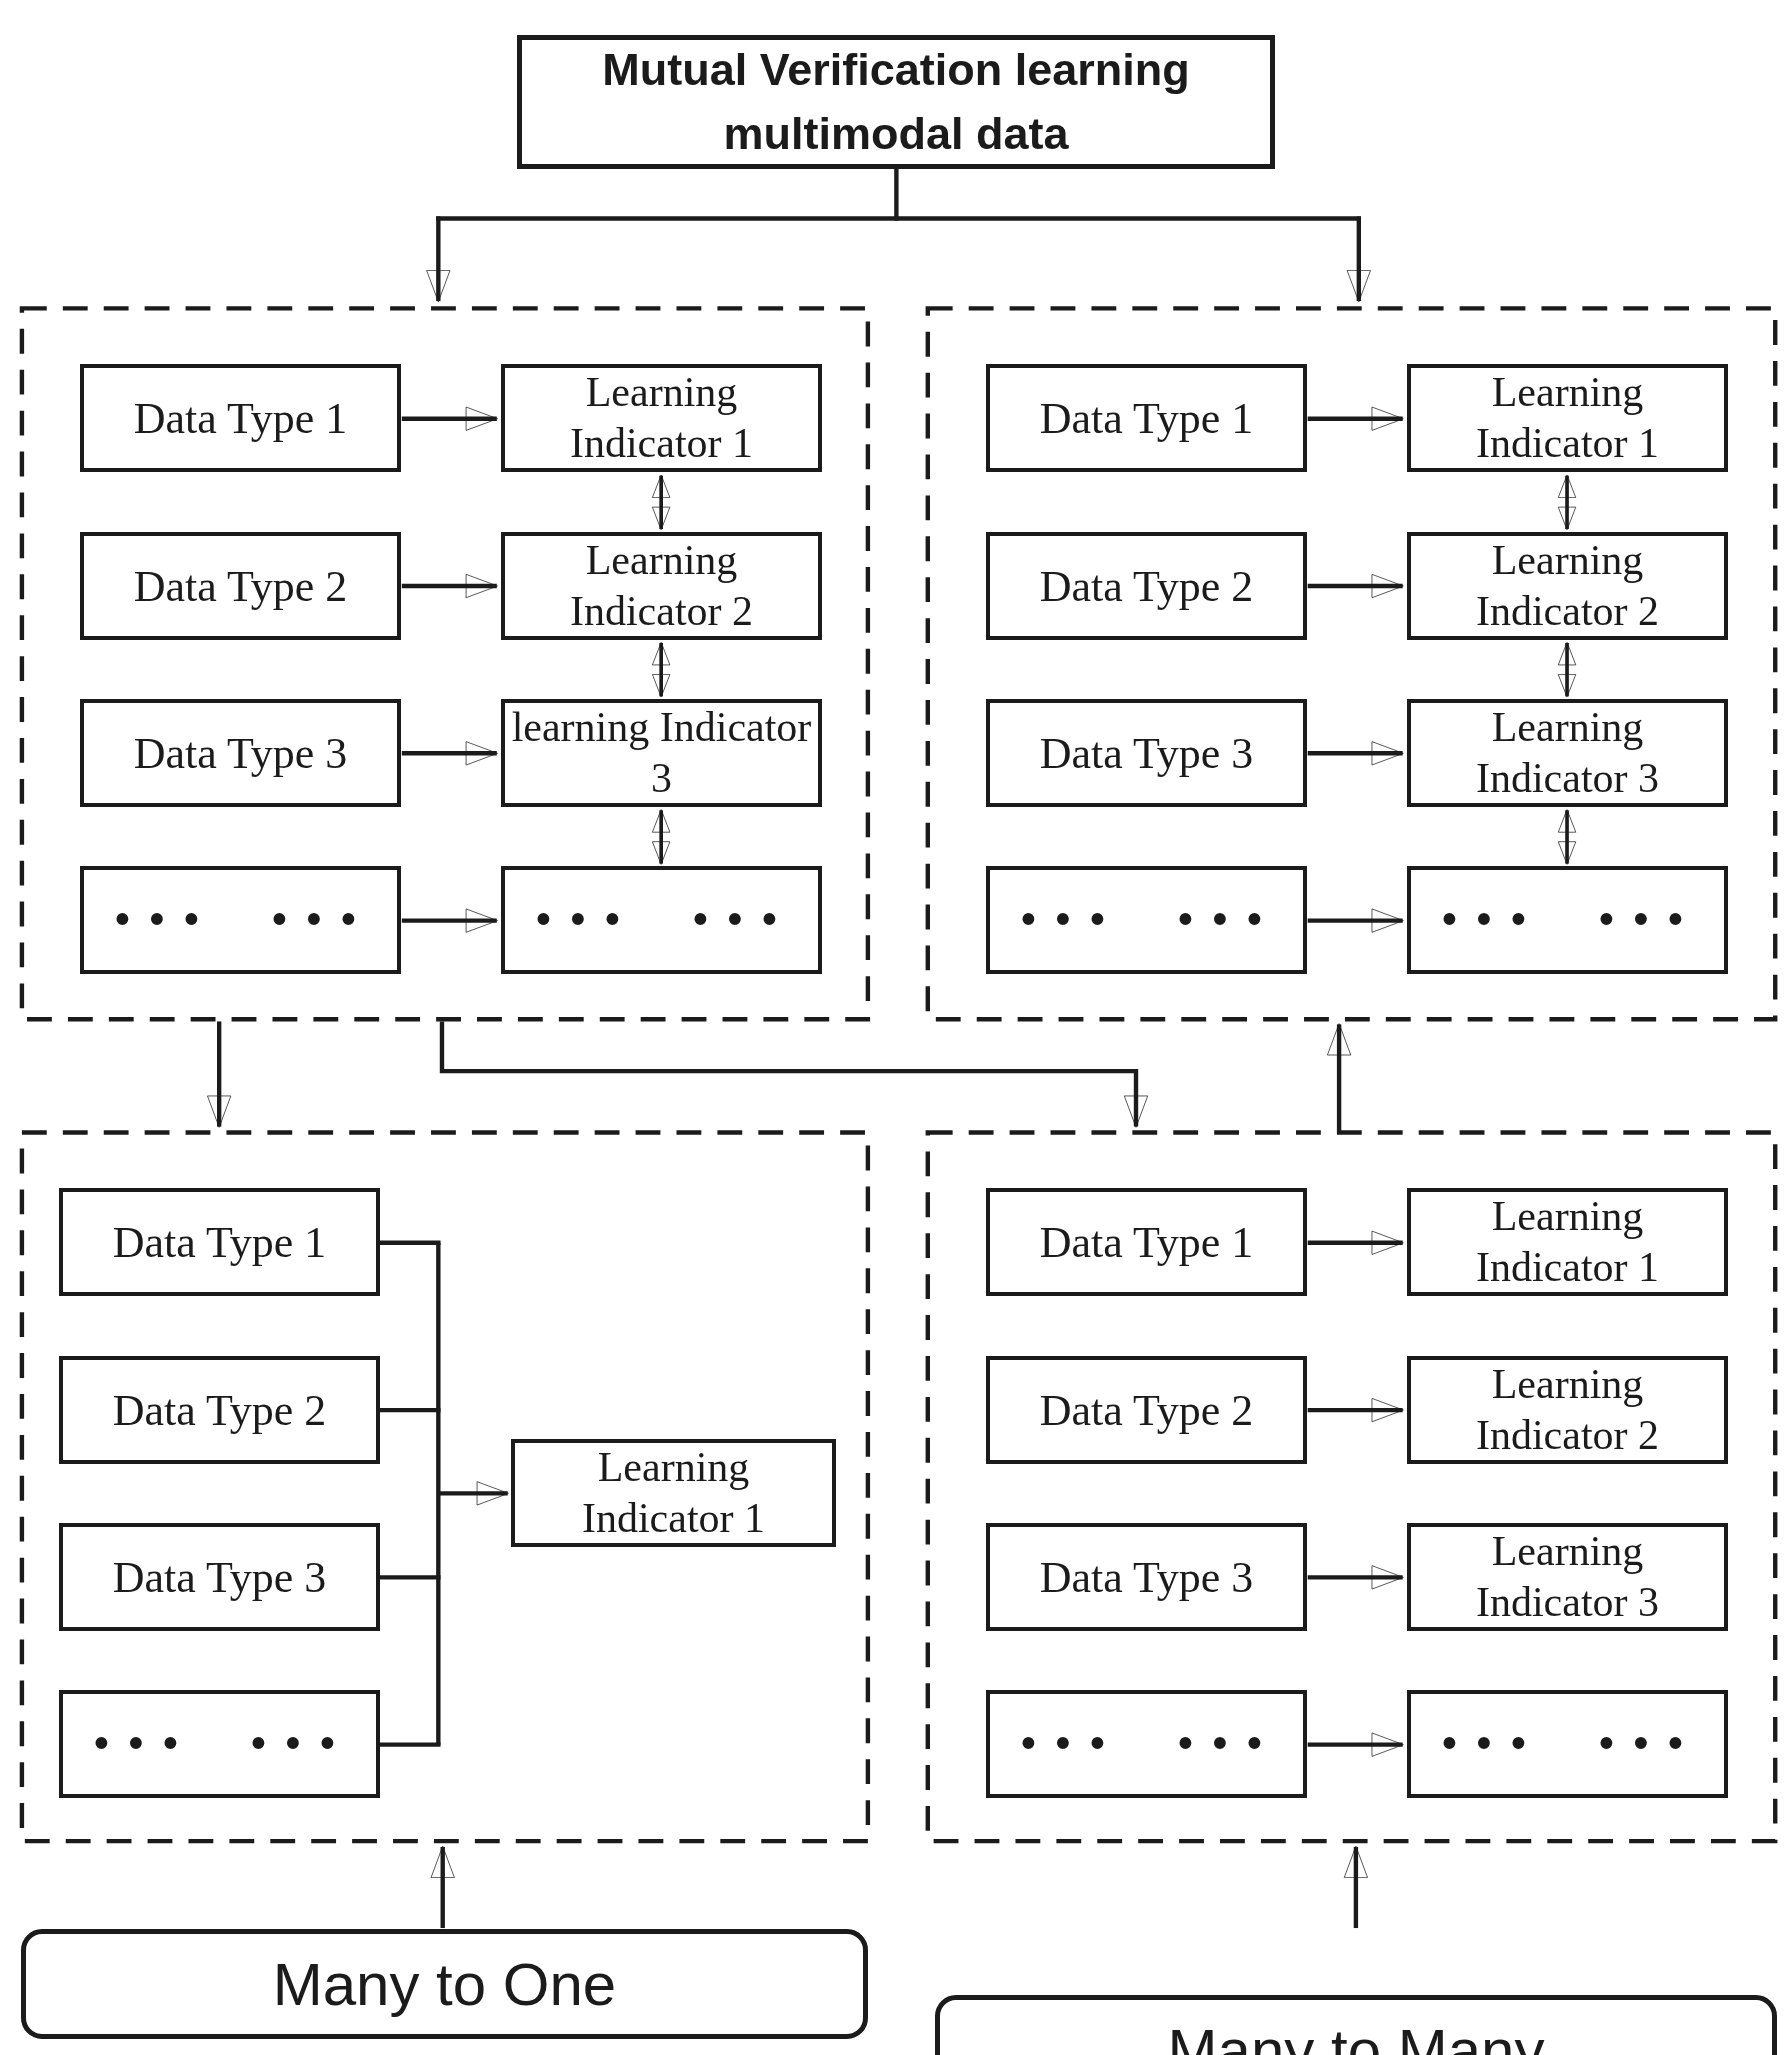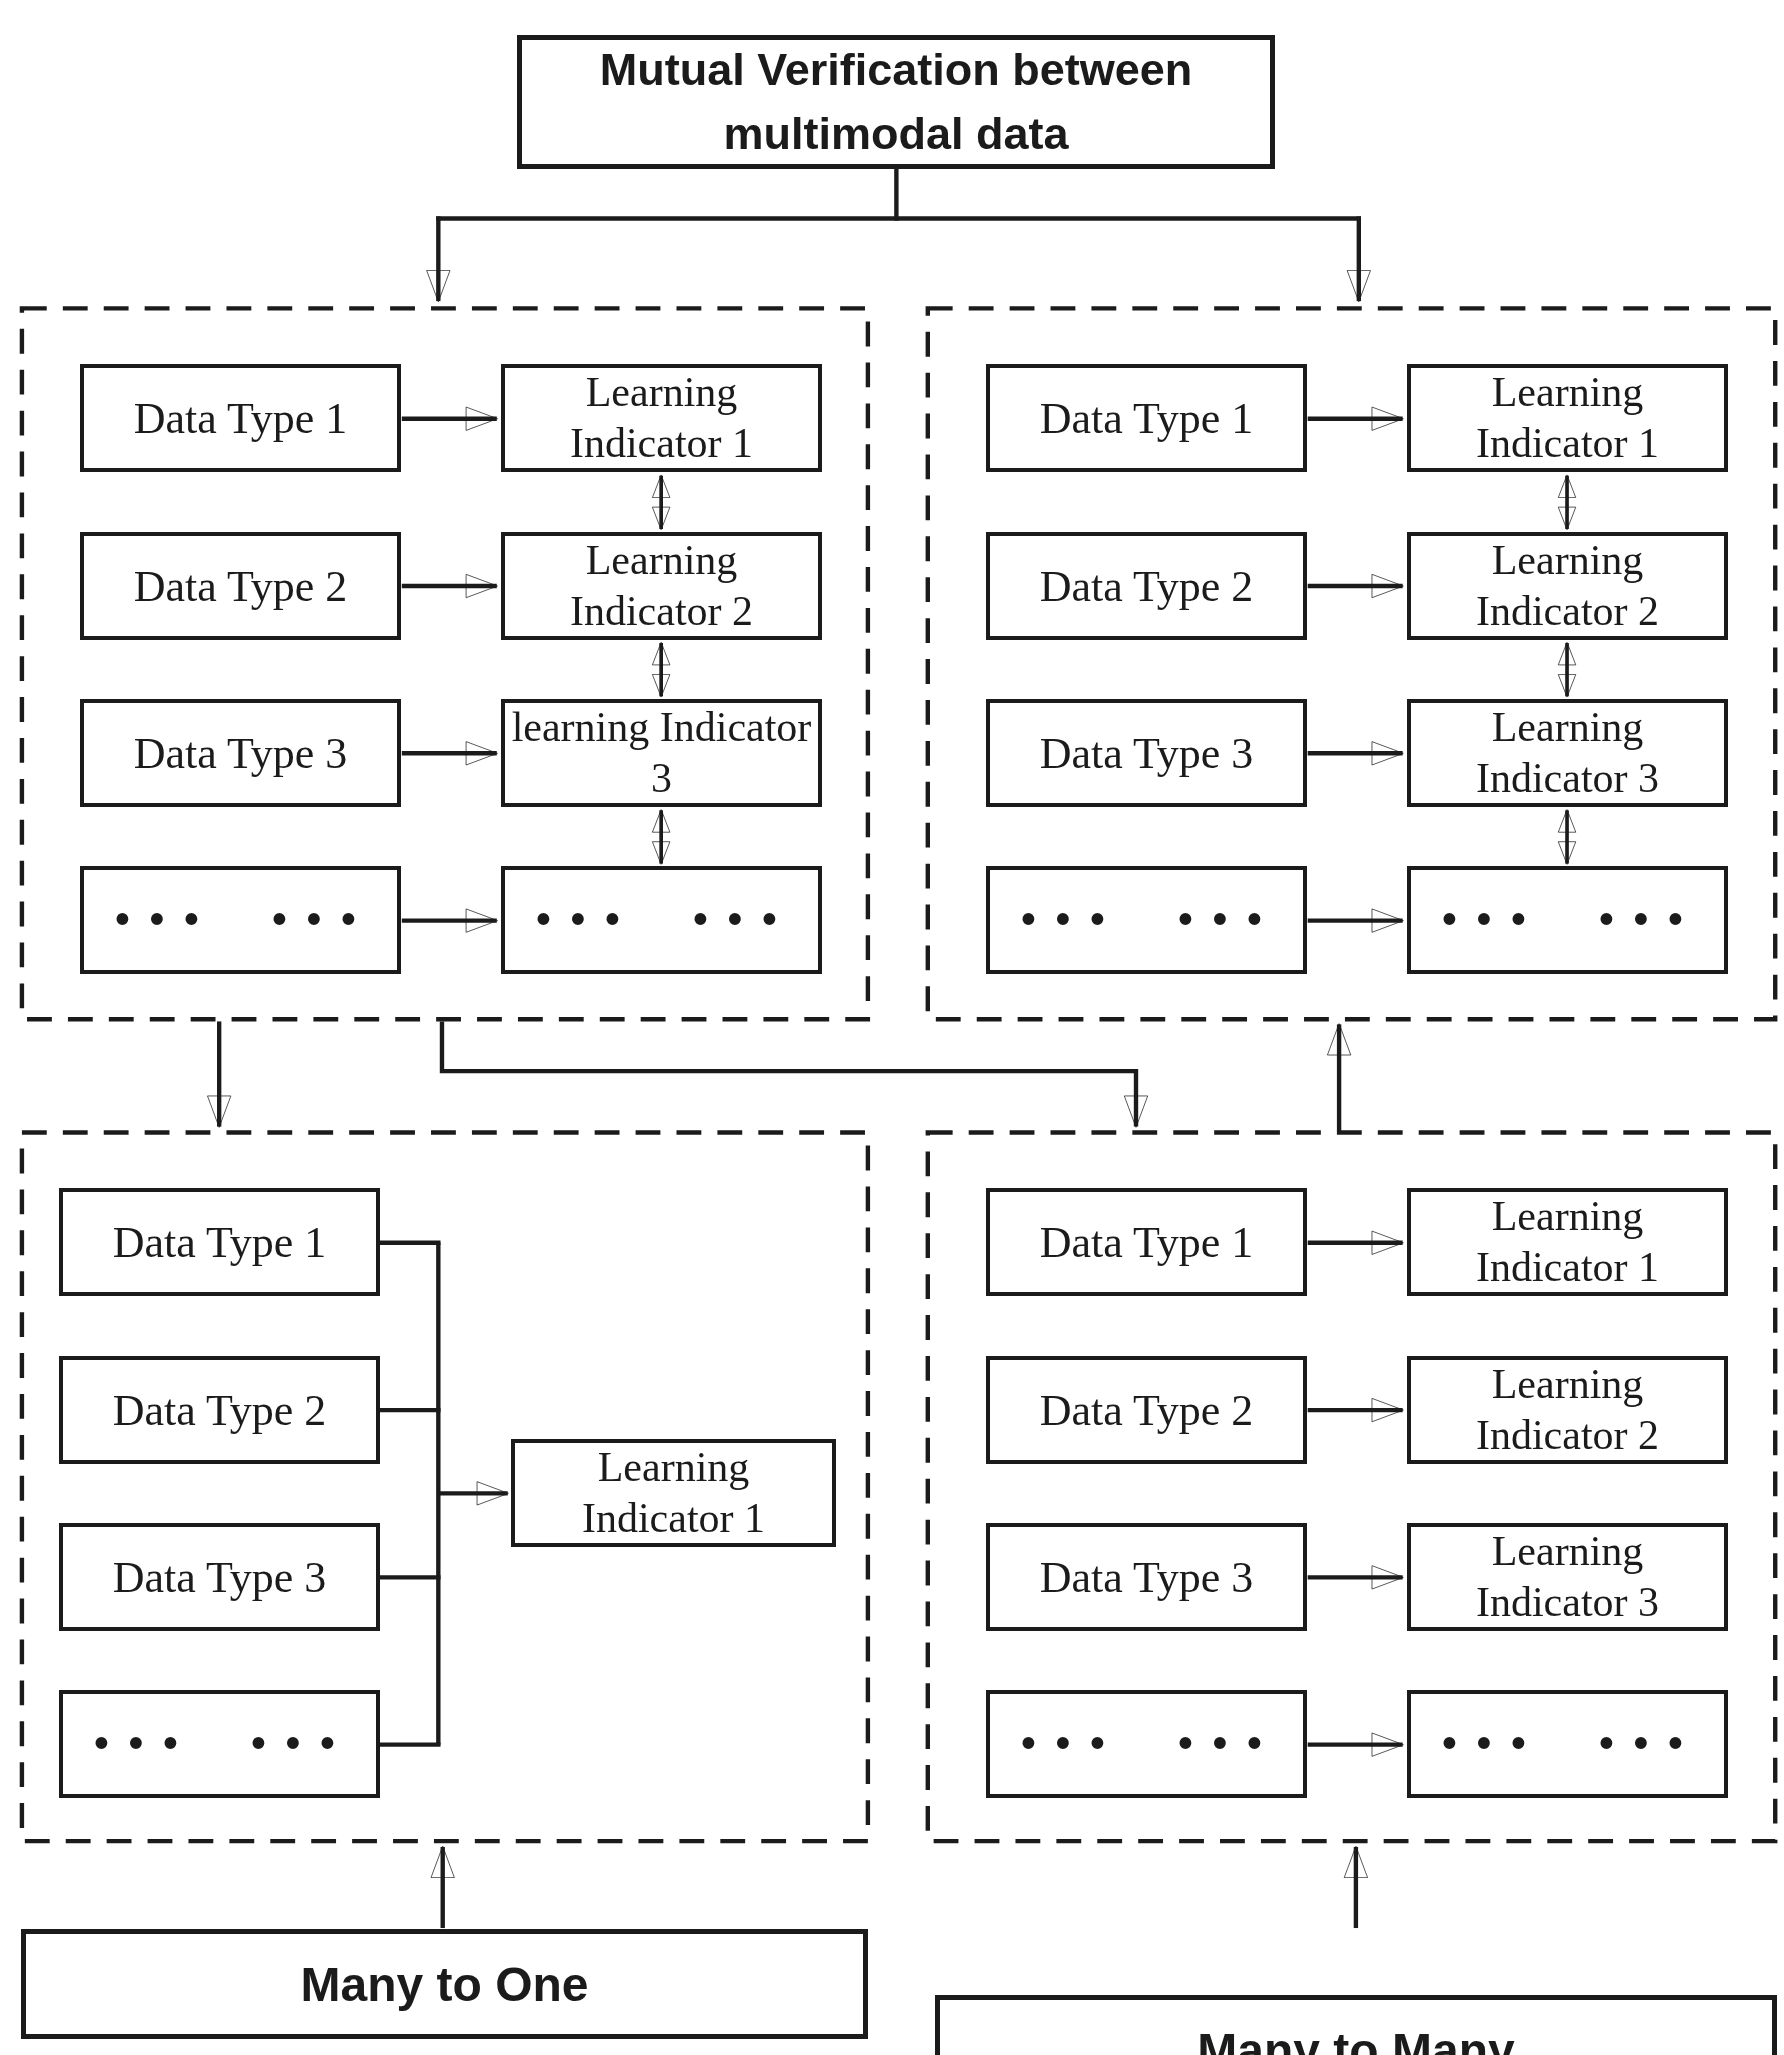--- a/index.html
+++ b/index.html
@@ -11,21 +11,21 @@
   .box{position:absolute;box-sizing:border-box;background:#ffffff;
        border:4.4px solid #1b1b1b;display:flex;align-items:center;
        justify-content:center;text-align:center;}
   .serif{font-size:44px;}
   .li{font-size:42px;line-height:1.22;padding:0 5.8px;}
   .dots{font-size:73px;font-weight:bold;letter-spacing:10.2px;word-spacing:25px;}
   .title-box{left:517px;top:35px;width:758px;height:134px;border-width:5.8px;
        font-family:"Liberation Sans",sans-serif;font-weight:bold;
        font-size:45px;line-height:1.42;padding:0 4.4px;}
   .footer-box{border-width:5.1px;font-family:"Liberation Sans",sans-serif;
-       font-weight:bold;font-size:48px;}
+       font-weight:normal;font-size:60px;border-radius:21px;}
 </style>
 </head>
 <body>
 
 <div class="page">
 
   <svg class="wires" width="1784" height="2056" viewBox="0 0 2442 2814">
     <defs>
       <marker id="ah" markerUnits="userSpaceOnUse" markerWidth="46" markerHeight="36" refX="43" refY="18" orient="auto-start-reverse">
         <path d="M1,2 L44,18 L1,34 Z" fill="#1b1b1b" stroke="none"></path>
@@ -76,21 +76,21 @@
     <line x1="1790" y1="2388" x2="1920" y2="2388" stroke-width="6" marker-end="url(#ah)"></line>
 
     <line x1="300" y1="1398" x2="300" y2="1542" stroke-width="6" marker-end="url(#ah)"></line>
     <path d="M605,1398 L605,1466 L1555,1466 L1555,1542" stroke-width="6" marker-end="url(#ah)"></path>
     <line x1="1833" y1="1548" x2="1833" y2="1402" stroke-width="6" marker-end="url(#ah)"></line>
     <line x1="606" y1="2639" x2="606" y2="2528" stroke-width="6" marker-end="url(#ah)"></line>
     <line x1="1856" y1="2639" x2="1856" y2="2528" stroke-width="6" marker-end="url(#ah)"></line>
   </svg>
 
   <div class="box title-box">
-    <span>Mutual Verification between multimodal data</span>
+    <span>Mutual Verification learning multimodal data</span>
   </div>
 
   <div class="panel" style="left:22px;top:308px;width:846px;height:711px;">
     <div class="box serif" style="left:58px;top:56px;width:321px;height:108px;">
         <span>Data Type 1</span>
       </div>
     <div class="box serif" style="left:58px;top:224px;width:321px;height:108px;">
         <span>Data Type 2</span>
       </div>
     <div class="box serif" style="left:58px;top:391px;width:321px;height:108px;">

